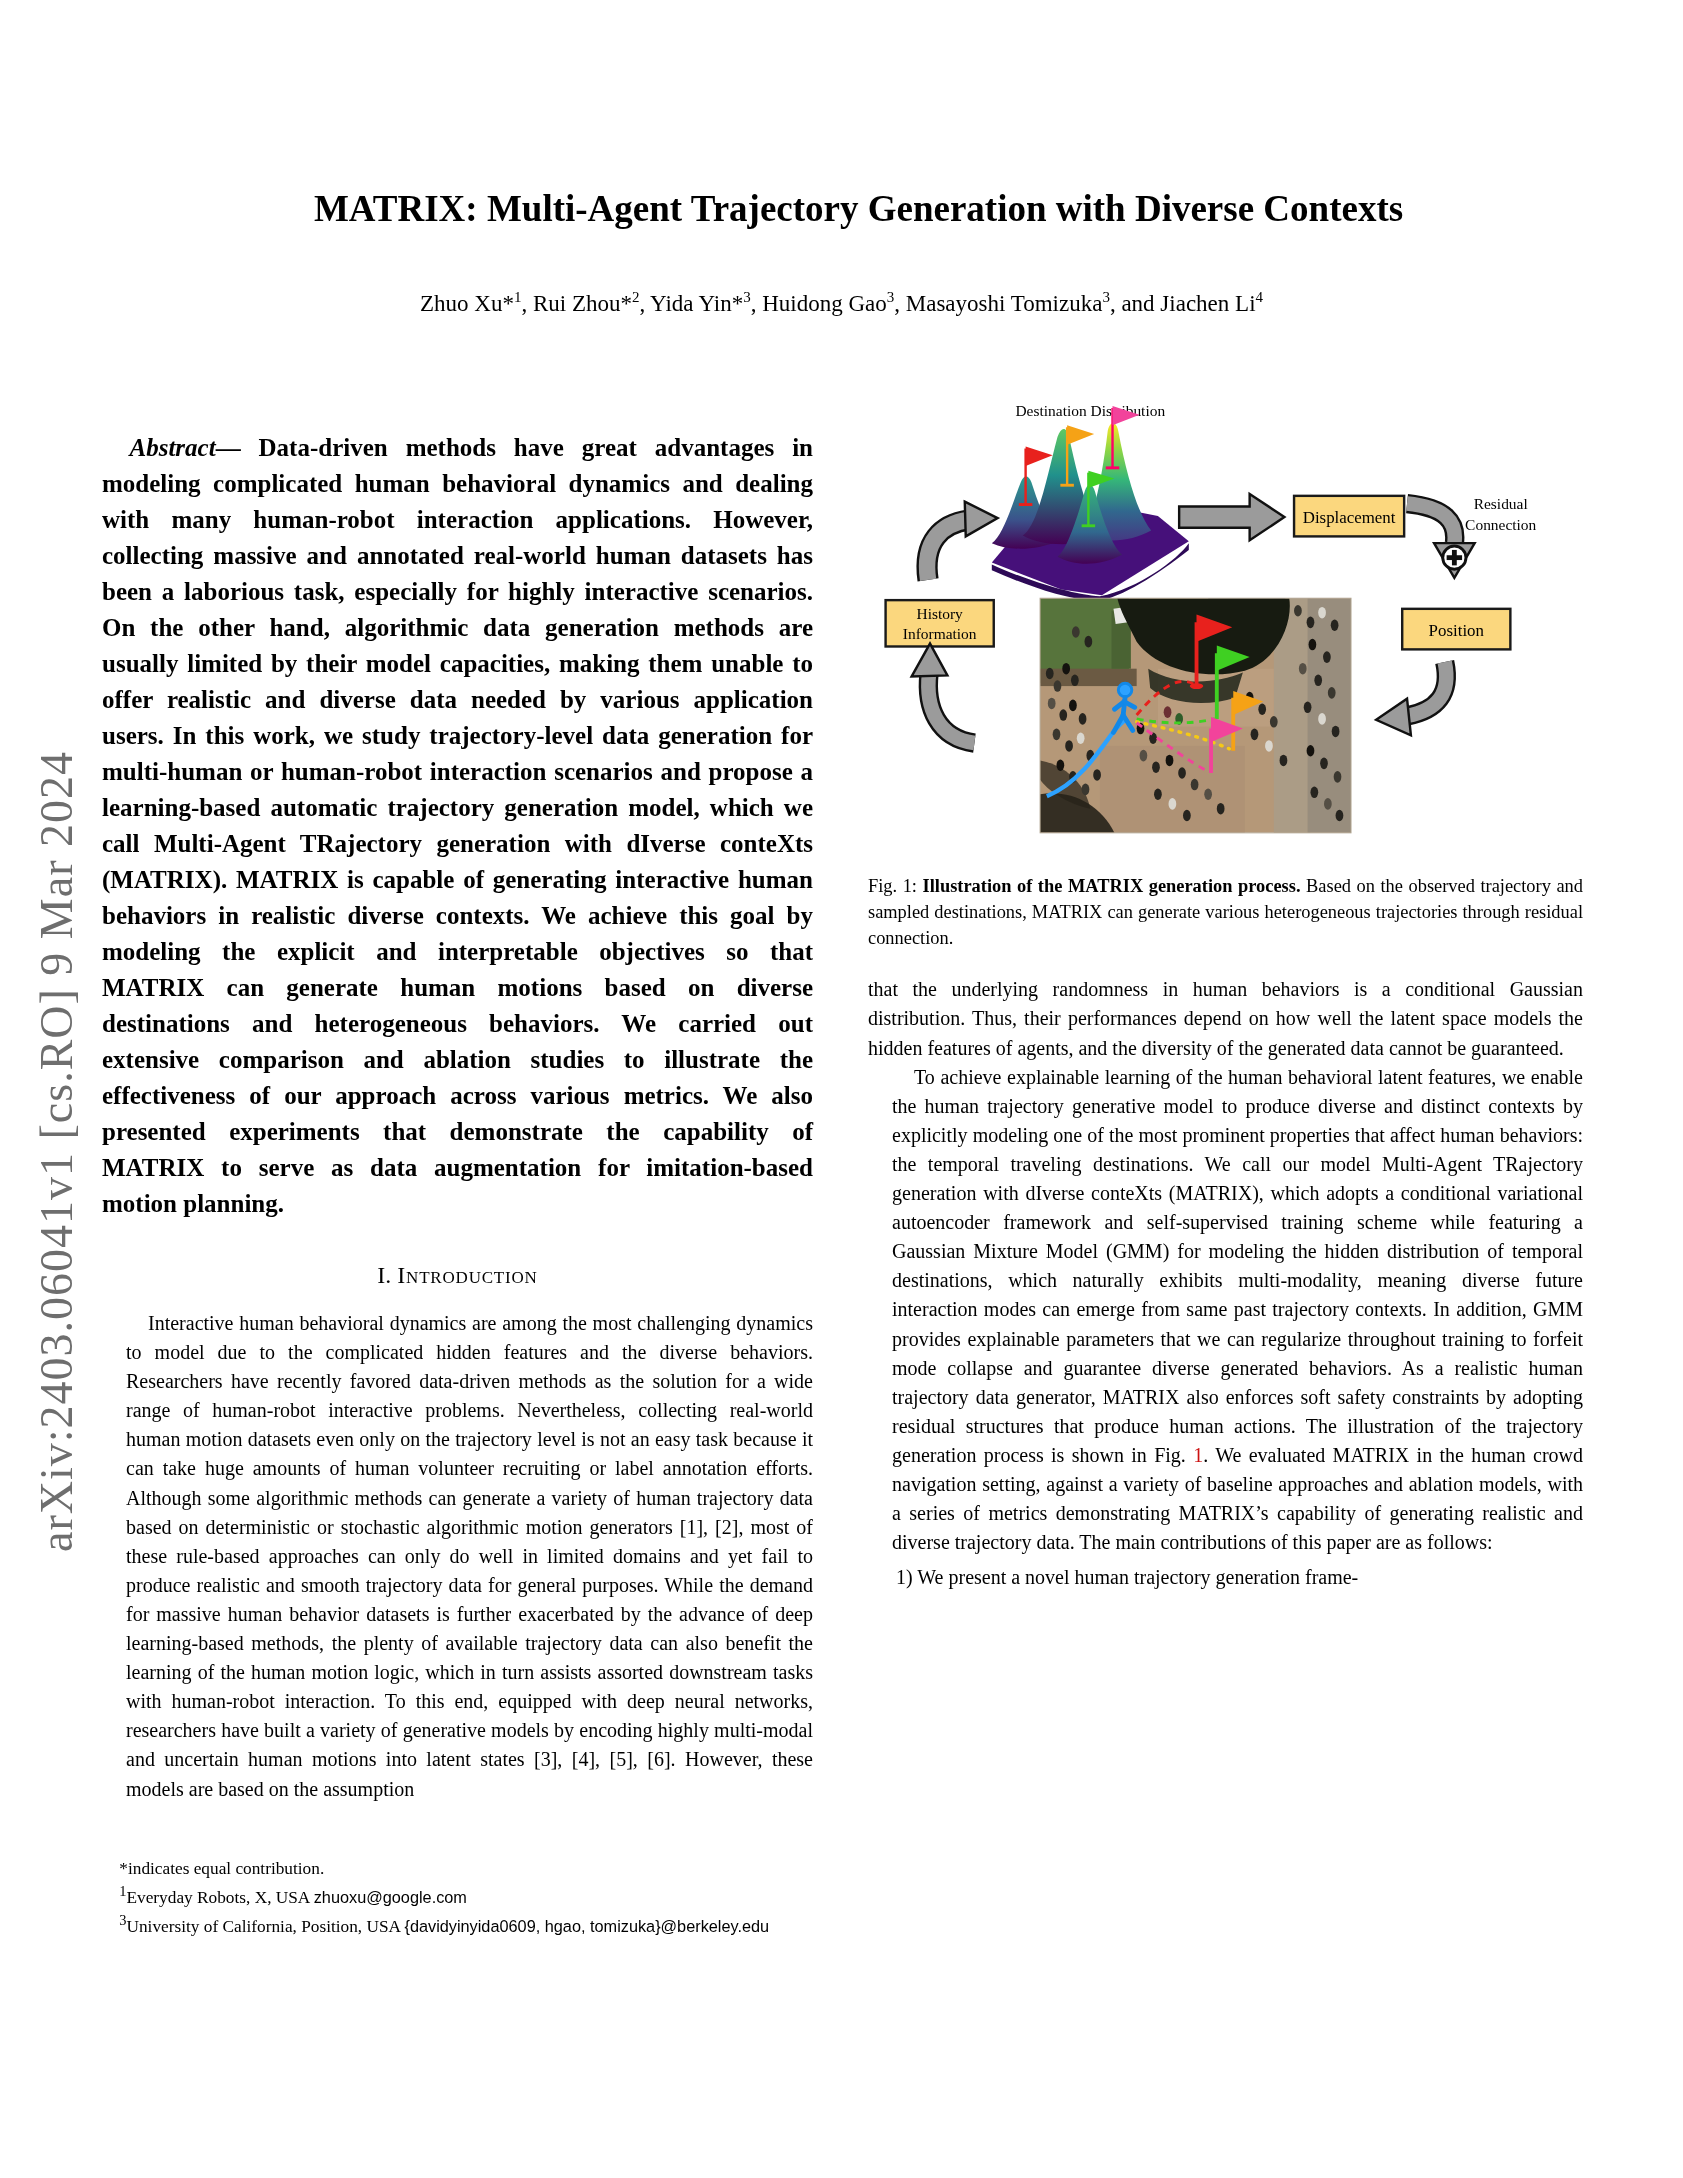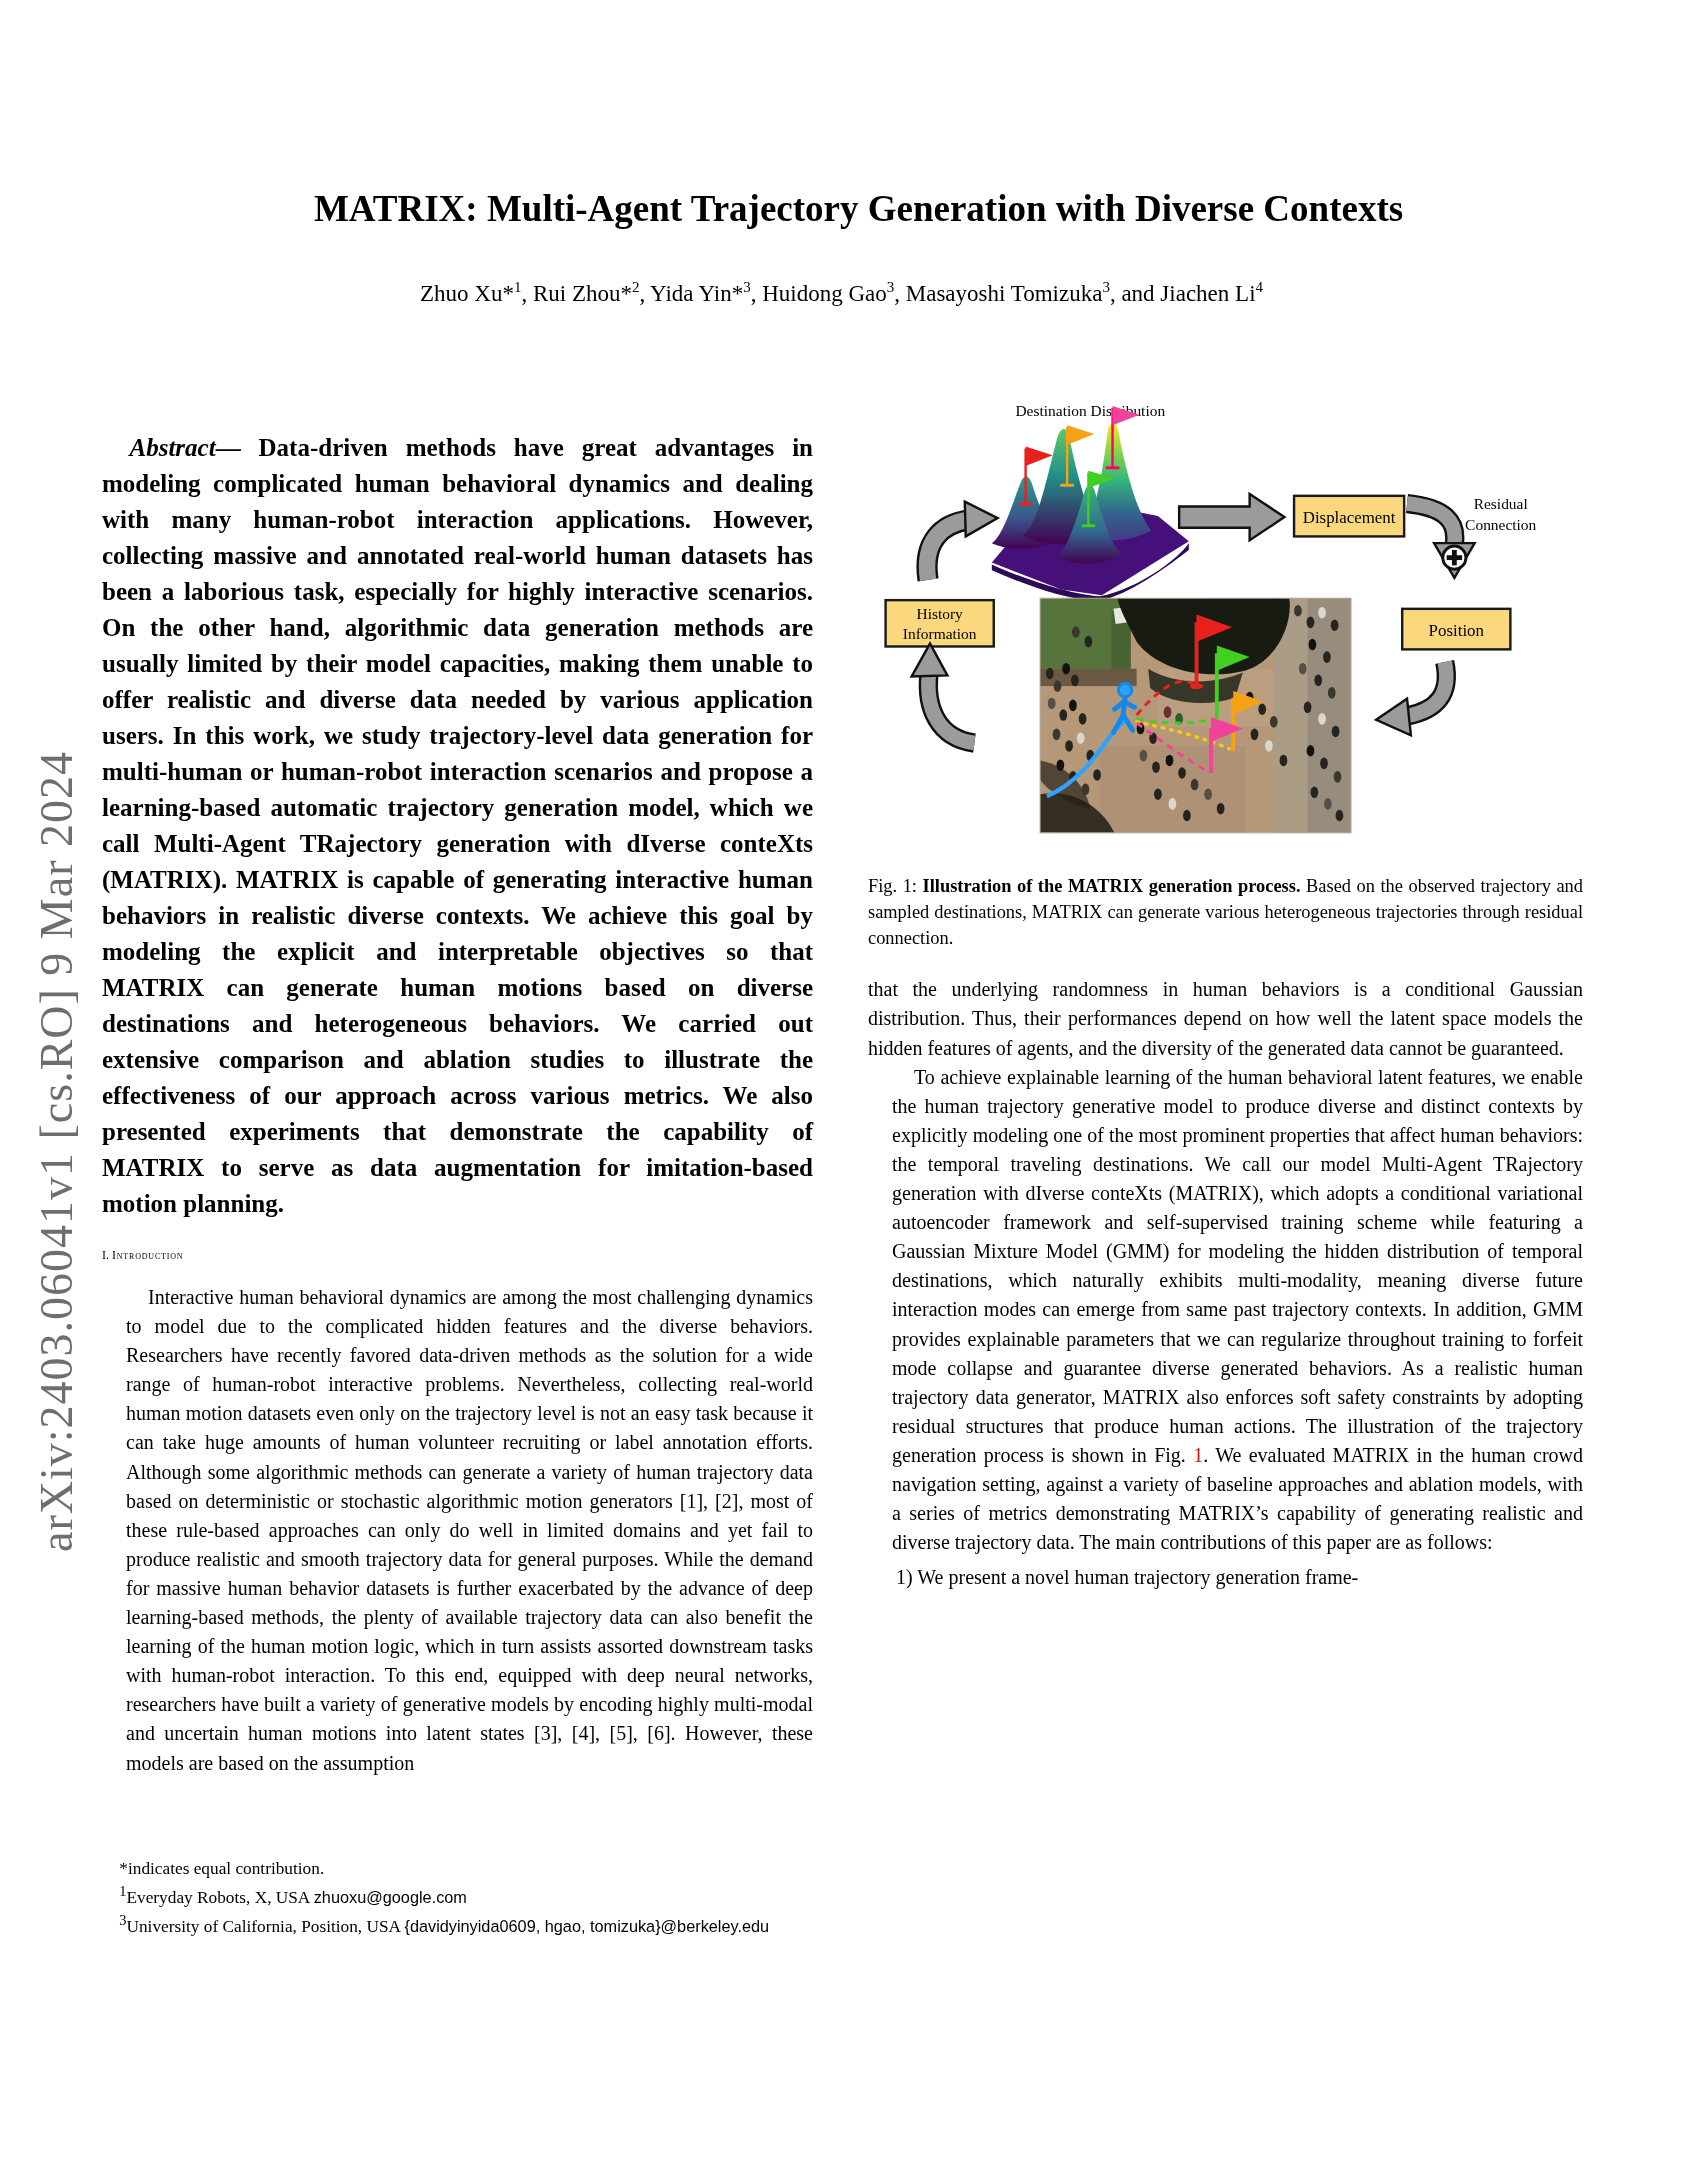--- a/index.html
+++ b/index.html
@@ -3,28 +3,28 @@
 <meta charset="utf-8">
 <style>
   html,body{margin:0;padding:0;background:#e9e9e9;}
   .page{position:relative;width:1683px;height:2178px;background:#ffffff;margin:0 auto;
         font-family:"Liberation Serif", serif;color:#000;overflow:hidden;}
   .watermark{position:absolute;left:30px;top:1552px;width:1168px;
              transform:rotate(-90deg);transform-origin:0 0;
              font-size:46px;letter-spacing:1px;color:#6e6e6e;white-space:nowrap;}
   .title{position:absolute;left:0;top:170px;width:100%;margin:17px;text-align:center;
          font-size:37px;font-weight:bold;}
-  .authors{position:absolute;left:0;top:279px;width:100%;text-align:center;font-size:23px;}
+  .authors{position:absolute;left:0;top:289px;width:100%;text-align:center;font-size:23px;}
   .authors sup{font-size:15px;}
   .col{position:absolute;text-align:justify;}
   .col.leftcol{left:102px;top:430px;width:711px;}
   .col.rightcol{left:868px;top:379px;width:715px;}
   .abstract{margin:0;font-size:25px;line-height:1.44;font-weight:bold;text-indent:1.1em;}
   .ab-label{font-style:italic;}
-  .sec{margin:26px 0 20px 0;font-size:12px;font-weight:normal;}
+  .sec{margin:40px 0 20px 0;text-align:center;font-size:24px;font-weight:normal;}
   .sc{font-variant:small-caps;letter-spacing:0.8px;}
   .body{margin:0;font-size:20px;line-height:1.455;}
   .ind{text-indent:1.1em;margin-left:24px;}
   .footnotes{position:absolute;left:102px;top:1857px;width:711px;font-size:17.3px;line-height:1.40;}
   .footnotes p{margin:0;text-indent:1em;}
   .footnotes p.star{text-indent:1em;}
   .mono{font-family:Liberation Sans, sans-serif;font-size:16.3px;}
   .figwrap{width:715px;}
   .caption{margin:12px 0 0 0;font-size:18.4px;line-height:1.42;}
   .cap-bold{font-weight:bold;}

